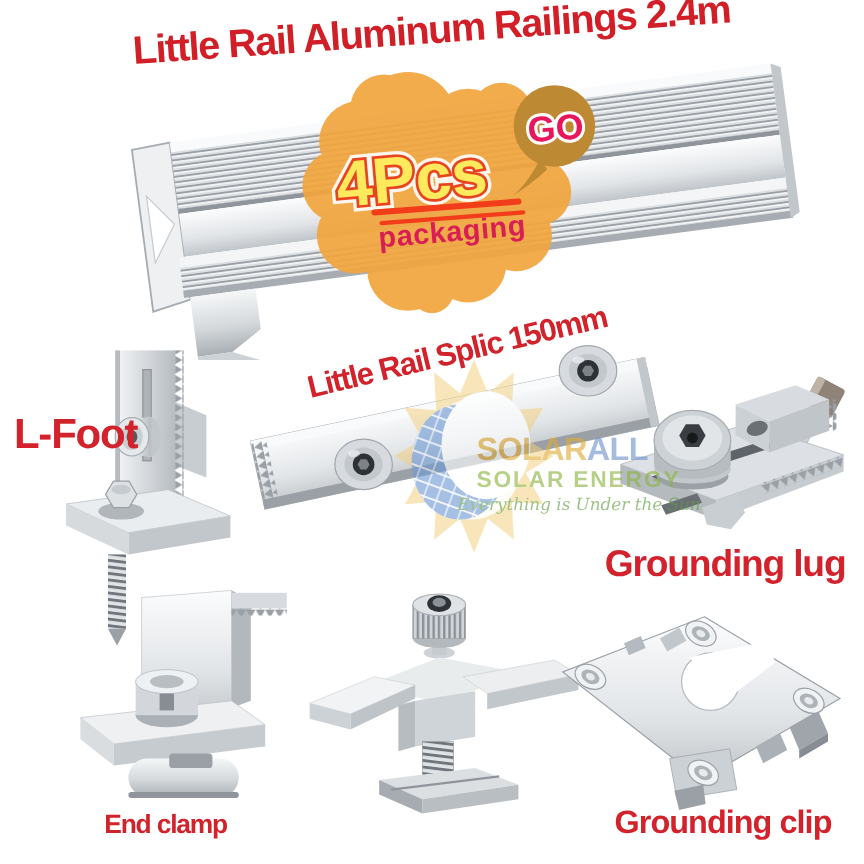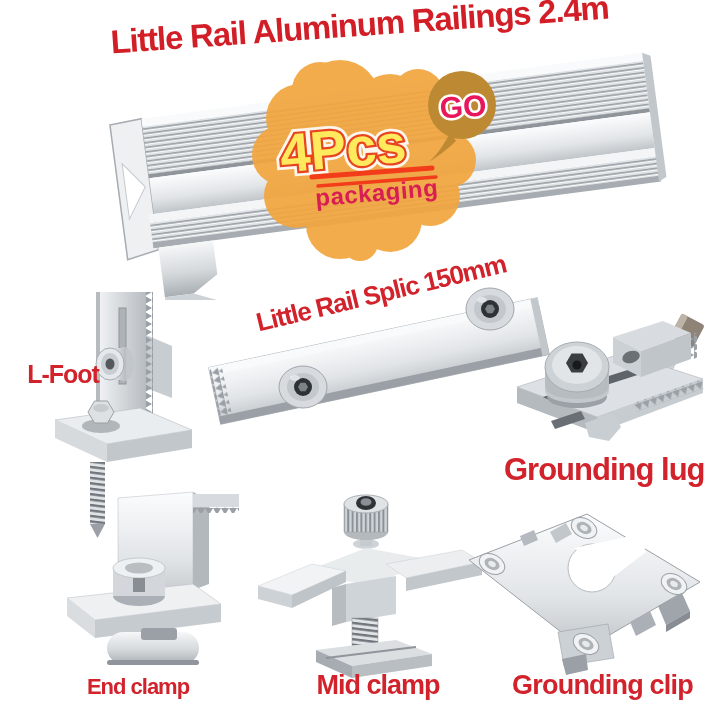--- a/index.html
+++ b/index.html
@@ -7,21 +7,21 @@
           font-family:"Liberation Sans",sans-serif;}
   .canvas svg{display:block;}
   .abs{position:absolute;}
   
   .title{left:28px;top:6px;width:664px;height:52px;text-align:center;
          font-weight:700;font-size:33px;letter-spacing:-1.2px;color:#d21f27;
          transform:rotate(-4deg);white-space:nowrap;}
   
   .lbl{font-weight:700;color:#d2232c;letter-spacing:-1px;white-space:nowrap;
        text-align:center;z-index:7;}
-  .lbl-lfoot{left:8px;top:360px;width:110px;font-size:25px;}
+  .lbl-lfoot{left:8px;top:342px;width:110px;font-size:35px;}
   .lbl-splice{left:241px;top:278px;width:280px;font-size:26px;letter-spacing:-1.2px;
               transform:rotate(-13.5deg);}
   .lbl-glug{left:504px;top:452px;width:192px;font-size:31px;}
   .lbl-eclamp{left:68px;top:674px;width:140px;font-size:22px;}
   .lbl-mclamp{left:308px;top:670px;width:140px;font-size:27px;}
   .lbl-gclip{left:505px;top:670px;width:195px;font-size:27px;letter-spacing:-0.8px;}
   
   .z1{z-index:1}.z2{z-index:2}.z4{z-index:4}.z5{z-index:5}.z6{z-index:6}
   .watermark{opacity:0.62;}
 </style>
@@ -258,20 +258,31 @@
     <g>
       <polygon points="196,112 220,99 228,117 204,131" fill="#9fa5ab"></polygon>
       <polygon points="204,131 228,117 228,124 204,138" fill="#878d93"></polygon>
       <polygon points="168,128 188,117 194,131 174,142" fill="#aab0b6"></polygon>
       <polygon points="88,38 104,29 110,40 94,49" fill="#c2c7cc"></polygon>
       <polygon points="58,42 72,36 76,46 62,52" fill="#b4bac0"></polygon>
       <polygon points="100,165 124,160 126,176 104,181" fill="#9aa0a6"></polygon>
     </g>
   </svg>
 
+  <div class="abs z4 watermark" style="left:255px;top:295px;width:330px;height:215px">
+    <svg width="330" height="215" viewBox="0 0 330 215">
+      <path transform="translate(140,85) scale(0.95,1.15)" fill="#f2cf7e" opacity="0.85" d="M70,0 L45.4,12.2 L60.6,35 L33.2,33.2 L35,60.6 L12.2,45.4 L0,70 L-12.2,45.4 L-35,60.6 L-33.2,33.2 L-60.6,35 L-45.4,12.2 L-70,0 L-45.4,-12.2 L-60.6,-35 L-33.2,-33.2 L-35,-60.6 L-12.2,-45.4 L0,-70 L12.2,-45.4 L35,-60.6 L33.2,-33.2 L60.6,-35 L45.4,-12.2 Z"></path>
+      <ellipse cx="138" cy="88" rx="42" ry="50" fill="#ffffff" opacity="0.9"></ellipse>
+      <ellipse cx="128" cy="90" rx="40" ry="48" fill="url(#pGrid)"></ellipse>
+      <ellipse cx="150" cy="76" rx="37" ry="45" fill="#ffffff"></ellipse>
+      <text x="142" y="88" font-family="Liberation Sans, sans-serif" font-size="27" font-weight="700" letter-spacing="-0.5"><tspan fill="#e0ab38">SOLAR</tspan><tspan fill="#6f94cc">ALL</tspan></text>
+      <text x="142" y="111" font-family="Liberation Sans, sans-serif" font-size="19" font-weight="700" letter-spacing="1.5" fill="#8cb43f">SOLAR ENERGY</text>
+      <text x="126" y="130" font-family="DejaVu Serif, serif" font-style="italic" font-size="14" fill="#5e9c3d">Everything is Under the Sun</text>
+    </svg>
+  </div>
 
   <div class="abs z5" style="left:240px;top:55px;width:260px;height:215px">
     <svg width="260" height="215" viewBox="0 0 260 215">
       <g opacity="0.93" fill="#f2a63f">
         <circle cx="120" cy="100" r="75"></circle>
         <circle cx="100" cy="45" r="40"></circle>
           <circle cx="150" cy="53" r="34"></circle>
         <circle cx="60" cy="63" r="34"></circle>
           <circle cx="190" cy="70" r="30"></circle>
         <circle cx="42" cy="100" r="30"></circle>
@@ -298,16 +309,15 @@
       <text x="137" y="146" text-anchor="middle" font-family="Liberation Sans, sans-serif" font-size="24" font-weight="700" fill="#d81e52" letter-spacing="0.5" transform="rotate(-5 137 141)">packaging</text>
     </svg>
   </div>
 
   <div class="abs z6 title">Little Rail Aluminum Railings 2.4m</div>
 
   <div class="abs lbl lbl-lfoot">L-Foot</div>
   <div class="abs lbl lbl-splice">Little Rail Splic 150mm</div>
   <div class="abs lbl lbl-glug">Grounding lug</div>
   <div class="abs lbl lbl-eclamp">End clamp</div>
-  <div class="abs lbl lbl-mclamp">Mid clamp</div>
   <div class="abs lbl lbl-gclip">Grounding clip</div>
 
 </div>
 
 </body></html>

